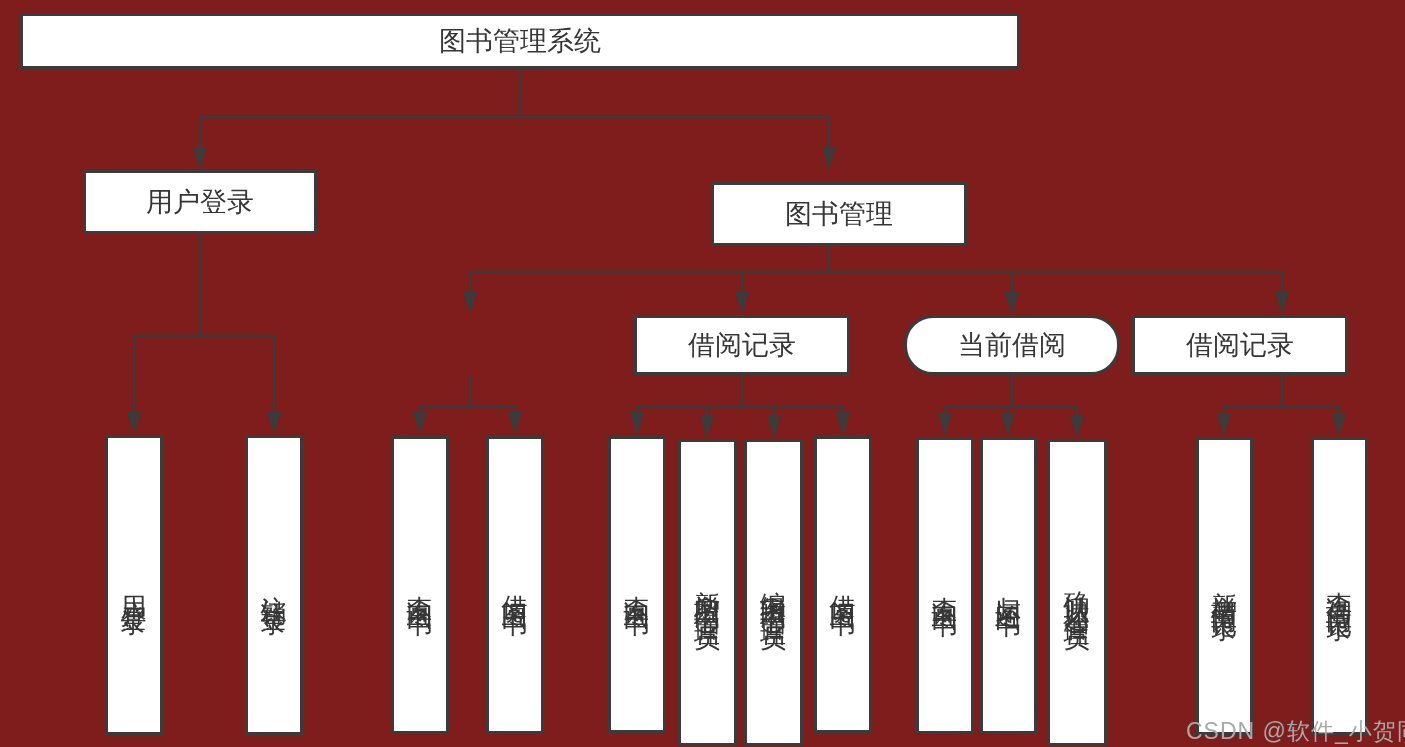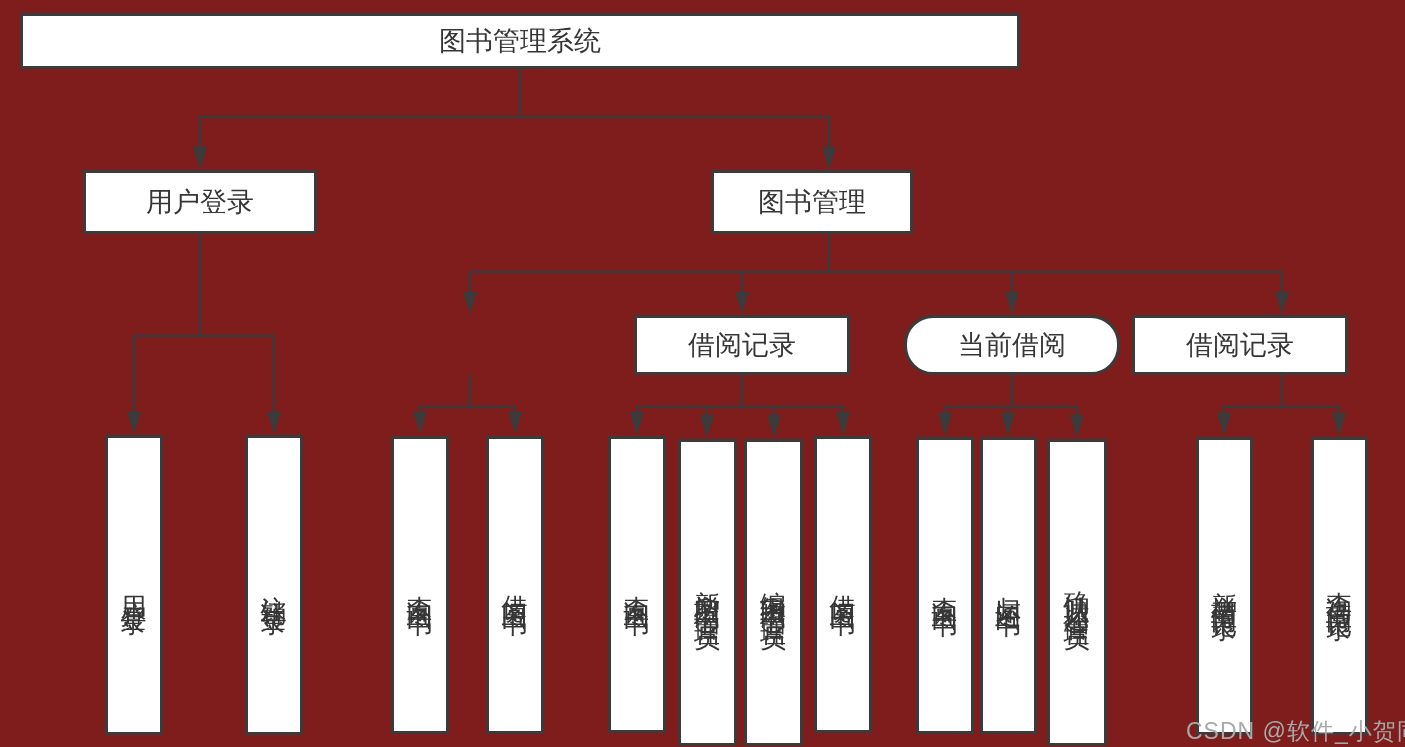--- a/index.html
+++ b/index.html
@@ -138,21 +138,21 @@
       <line x1="1224" y1="407" x2="1224" y2="415"></line>
       <polygon points="1217,413 1231,413 1224,436"></polygon>
       <line x1="1339" y1="407" x2="1339" y2="415"></line>
       <polygon points="1332,413 1346,413 1339,436"></polygon>
     </g>
   </svg>
 
   <div class="node" style="left:20px; top:13px; width:1000px; height:56px;">图书管理系统</div>
 
   <div class="node" style="left:83px; top:170px; width:234px; height:64px;">用户登录</div>
-  <div class="node" style="left:711px; top:170px; width:202px; height:64px;">图书管理</div>
+  <div class="node" style="left:711px; top:182px; width:256px; height:64px;">图书管理</div>
 
   <div class="node" style="left:634px; top:315px; width:216px; height:60px;">借阅记录</div>
   <div class="node" style="left:904px; top:315px; width:216px; height:60px;border-radius:29px;">当前借阅</div>
   <div class="node" style="left:1132px; top:315px; width:216px; height:60px;">借阅记录</div>
 
   <div class="node vnode" style="left:105px; top:435px; width:58px; height:300px;">用户登录</div>
   <div class="node vnode" style="left:245px; top:435px; width:58px; height:300px;">注销登录</div>
 
   <div class="node vnode" style="left:391px; top:436px; width:58px; height:298px;">查询图书</div>
   <div class="node vnode" style="left:486px; top:436px; width:58px; height:298px;">借阅图书</div>

